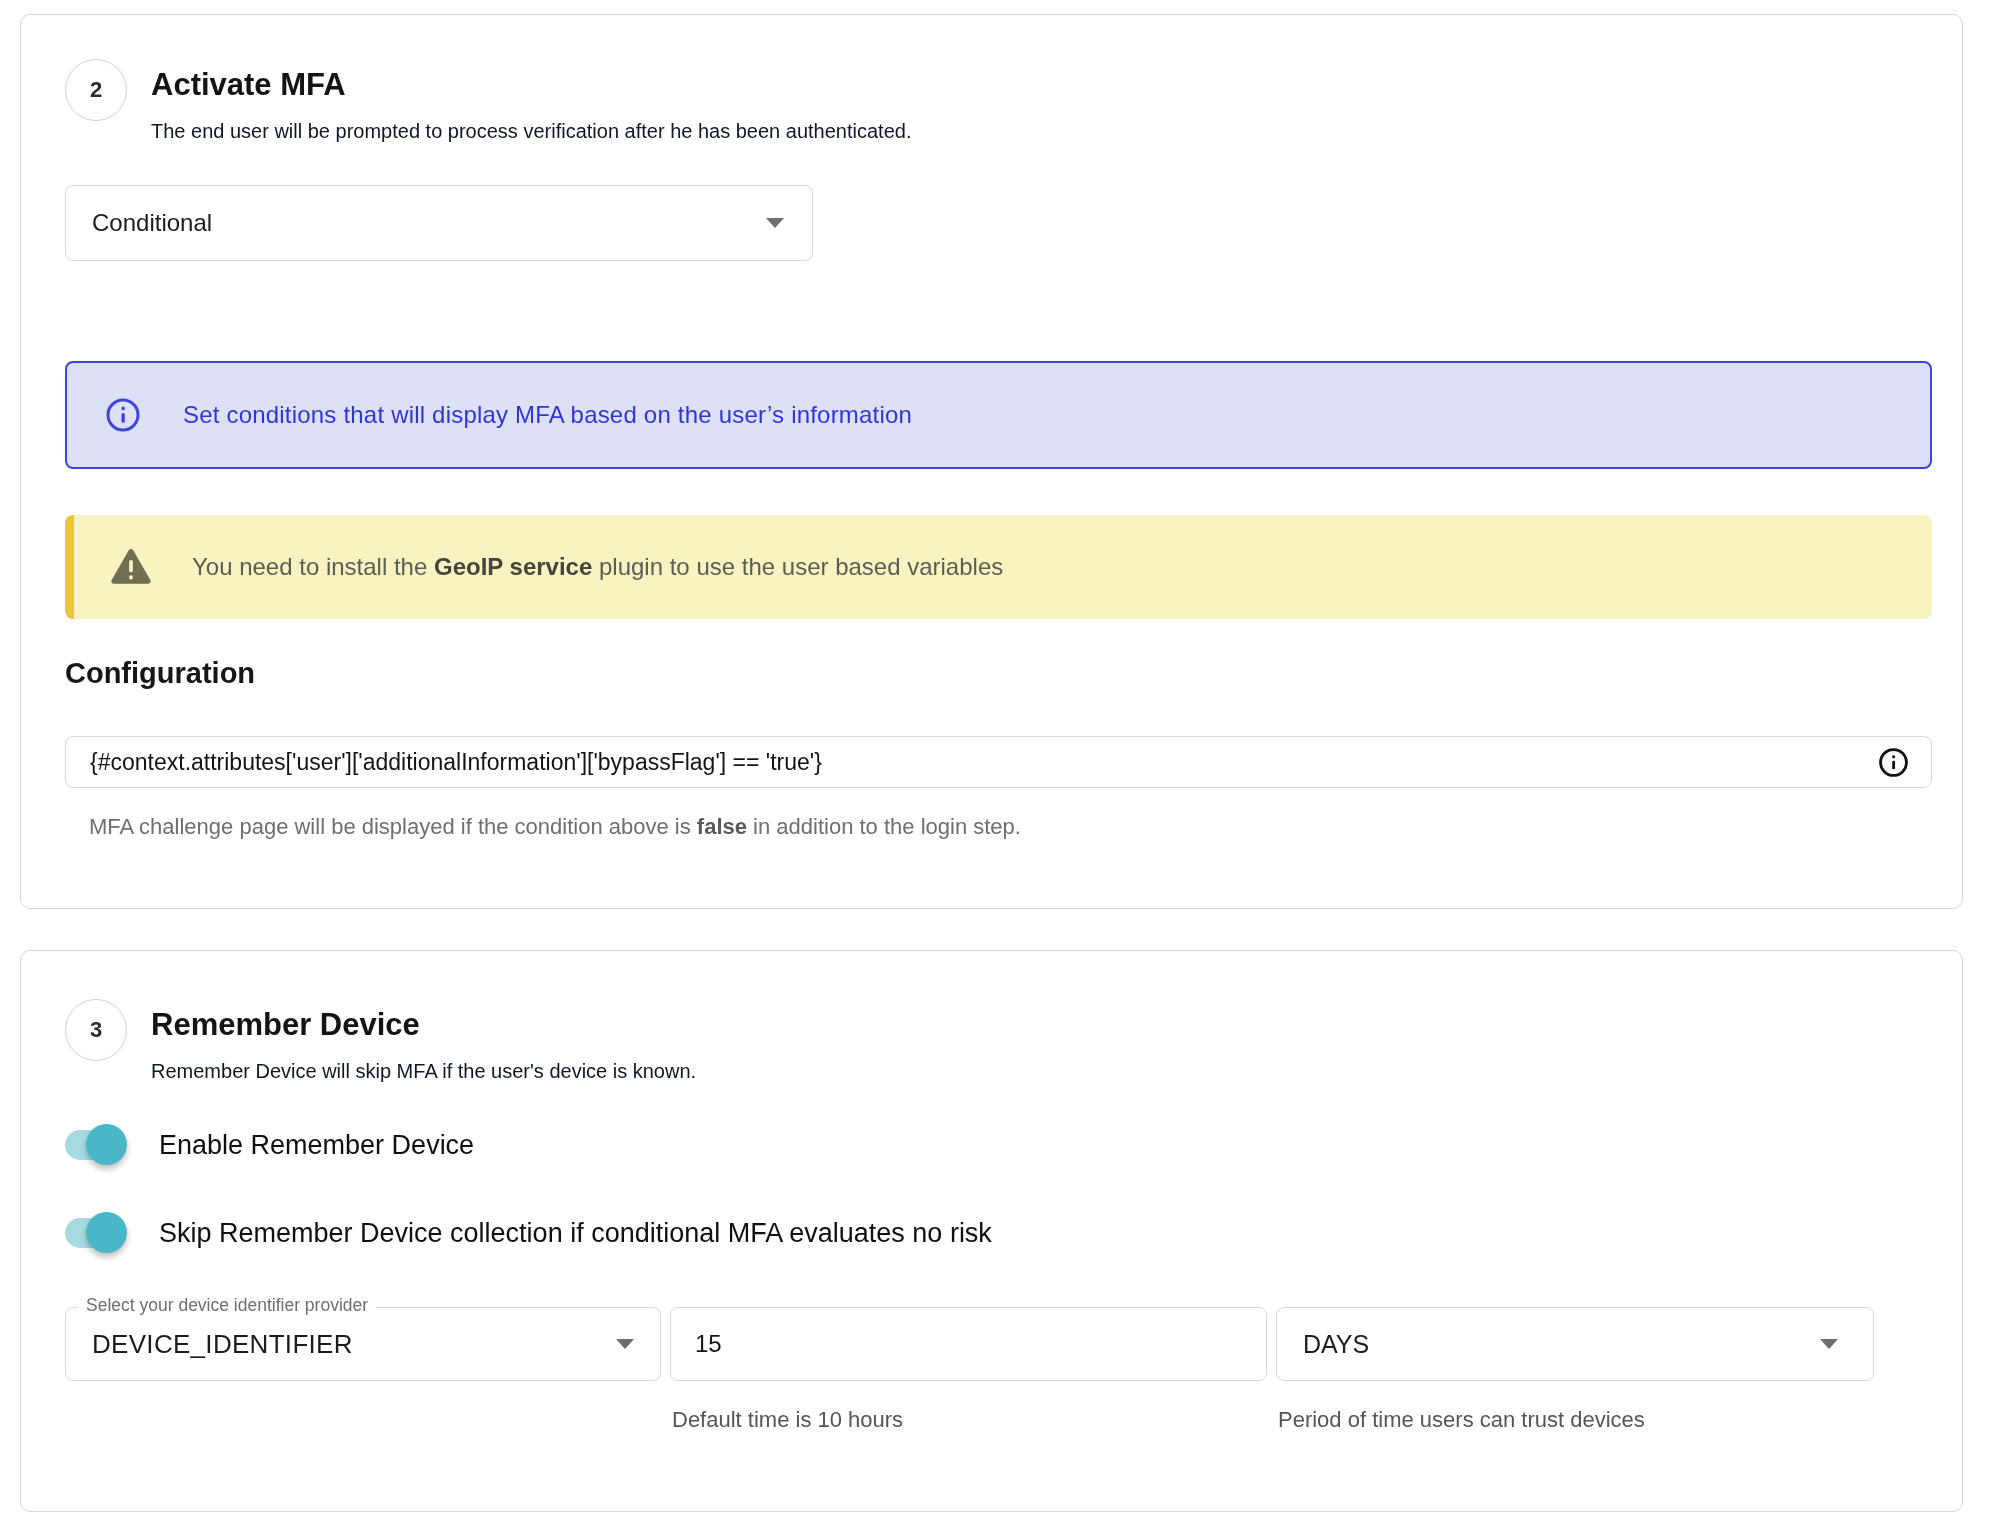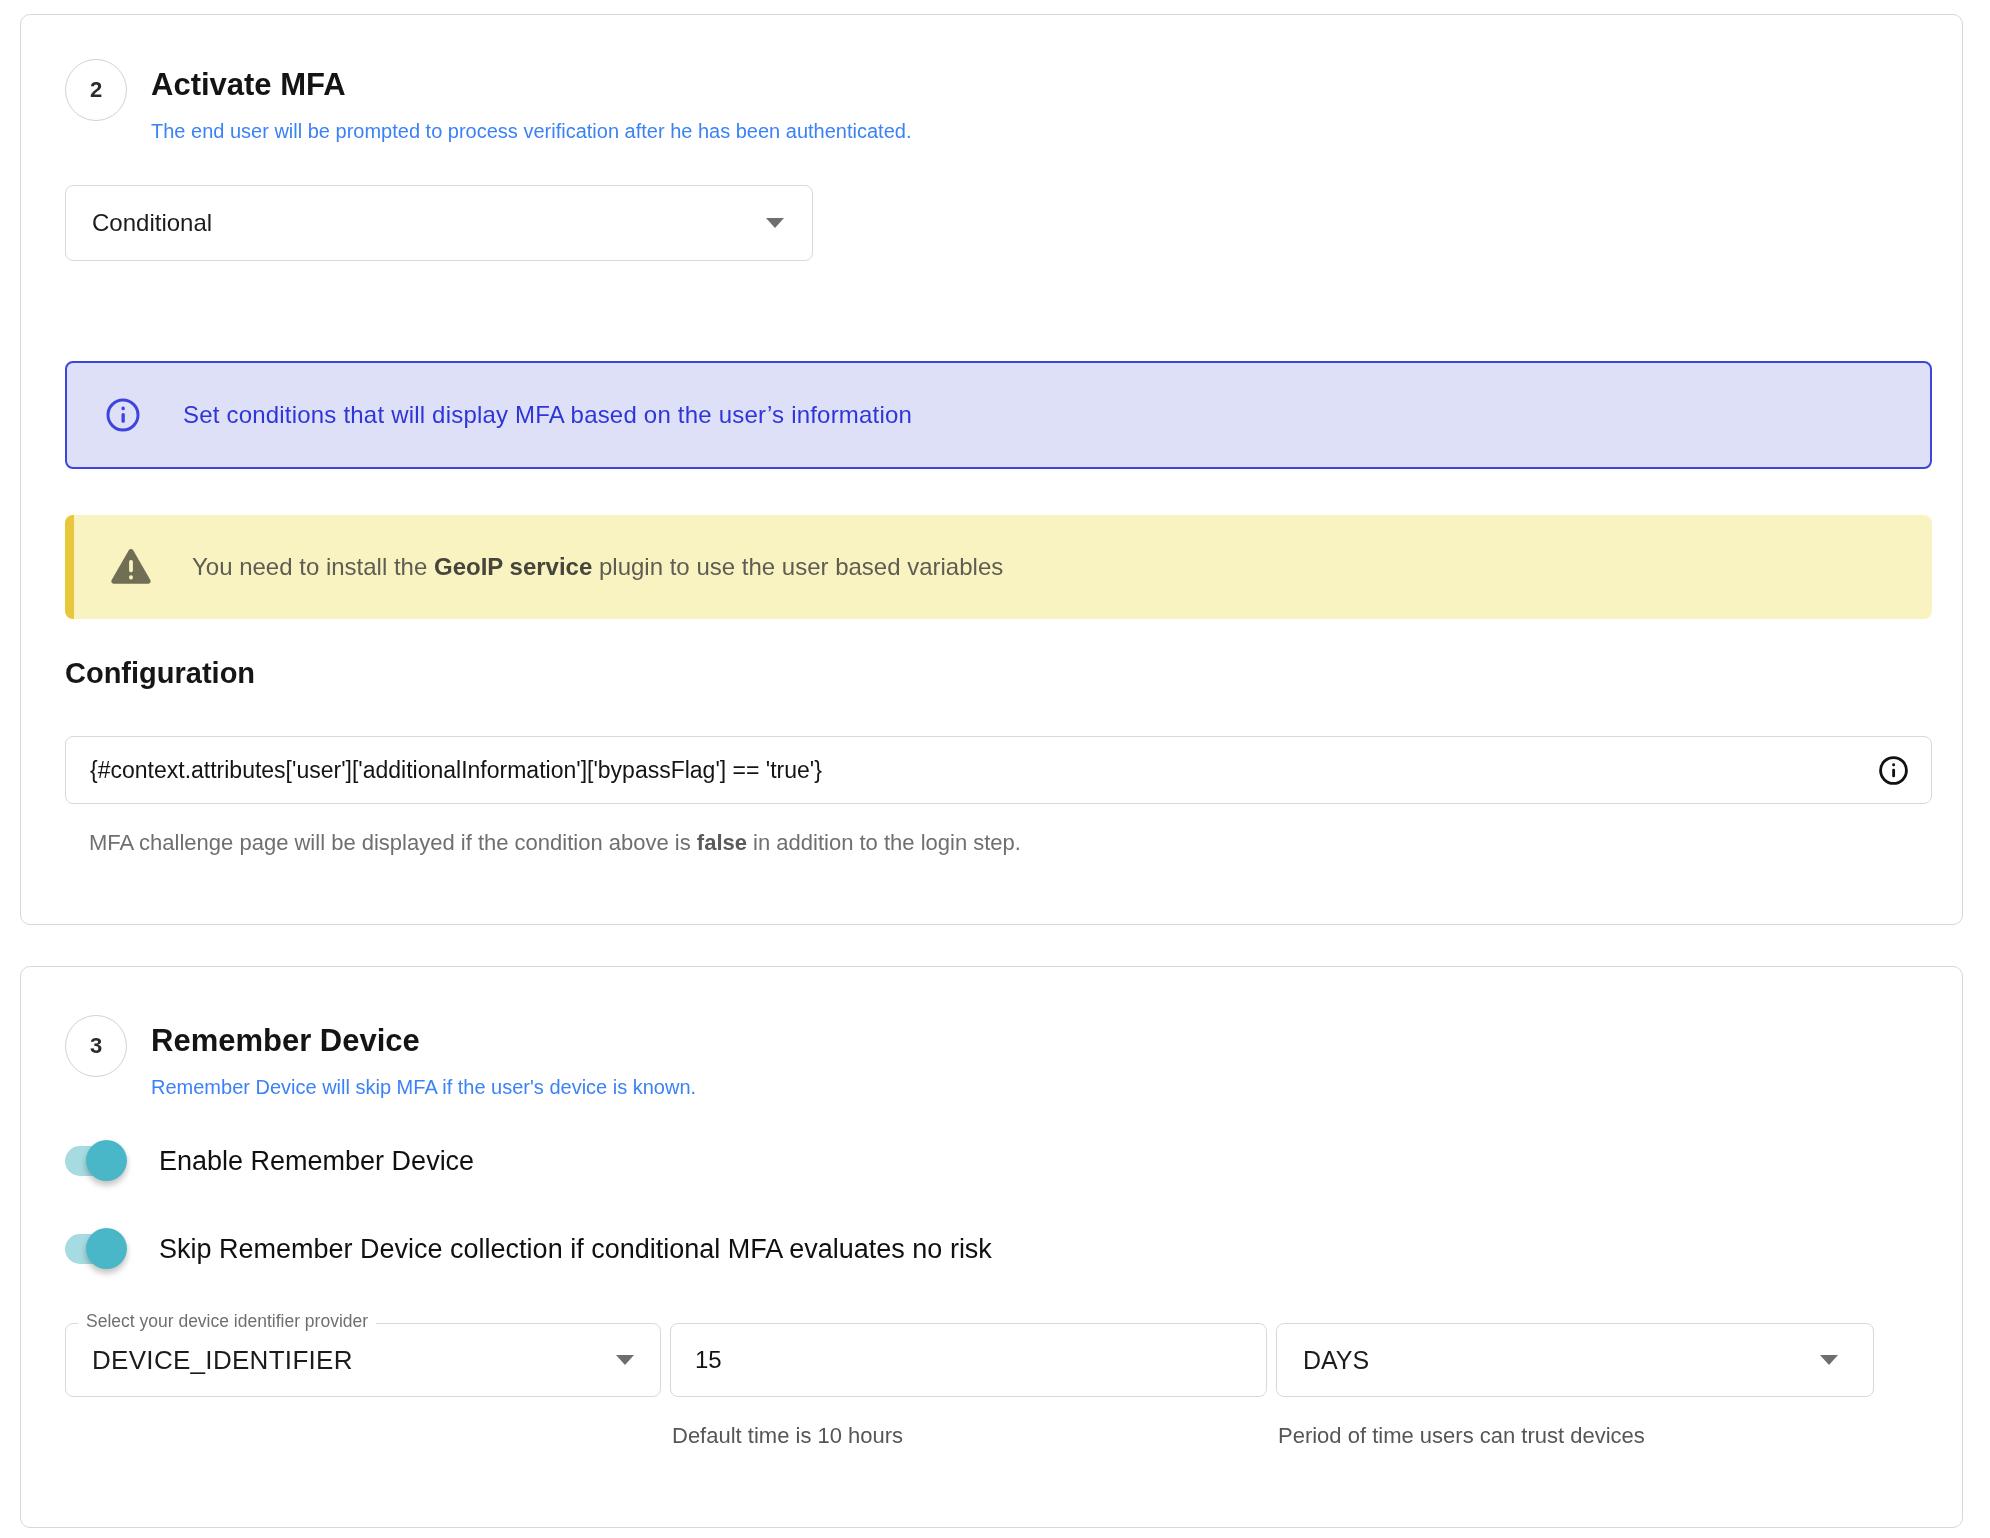--- a/index.html
+++ b/index.html
@@ -21,21 +21,21 @@
   .step-head { display: flex; align-items: flex-start; gap: 24px; }
   .step-circle {
     flex: 0 0 auto;
     width: 62px; height: 62px;
     border: 1px solid #d2d2d2; border-radius: 50%;
     display: flex; align-items: center; justify-content: center;
     font-size: 22px; font-weight: 700; color: #2b2b2b;
     background: #fff;
   }
   .step-title { font-size: 31px; font-weight: 700; padding-top: 8px; color: #141414; }
-  .step-desc { font-size: 20px; margin-top: 17px; color: #3b82f6; }
+  .step-desc { font-size: 20px; margin-top: 17px; color: #0f172a; }
 
   .select-box, .input-box {
     border: 1px solid #d9d9d9; border-radius: 8px; background: #fff;
     display: flex; align-items: center;
   }
   .caret {
     width: 0; height: 0;
     border-left: 9px solid transparent;
     border-right: 9px solid transparent;
     border-top: 10px solid #6e6e6e;
@@ -60,21 +60,21 @@
     margin-top: 46px; height: 104px;
     background: #f9f3c2; border-radius: 8px;
     border-left: 9px solid #e7c83d;
     display: flex; align-items: center; gap: 40px; padding: 0 36px;
     color: #5d5d52; font-size: 24px;
   }
   .alert-warn b { color: #45453b; font-weight: 700; }
 
   .section-heading { margin-top: 38px; font-size: 29px; font-weight: 700; color: #161616; }
 
-  .expr-box { margin-top: 46px; height: 68px; padding: 0 22px 0 24px; justify-content: space-between; }
+  .expr-box { margin-top: 46px; height: 52px; padding: 0 22px 0 24px; justify-content: space-between; }
   .expr-box input {
     flex: 1; border: none; outline: none; background: transparent;
     font-family: "Liberation Sans", "DejaVu Sans", sans-serif;
     font-size: 23px; color: #141414;
   }
   .helper { margin-top: 26px; margin-left: 24px; font-size: 22px; color: #6f6f6f; }
   .helper b { color: #5a5a5a; }
 
   .toggle-row { display: flex; align-items: center; gap: 36px; }
   .toggle-row-1 { margin-top: 46px; }

